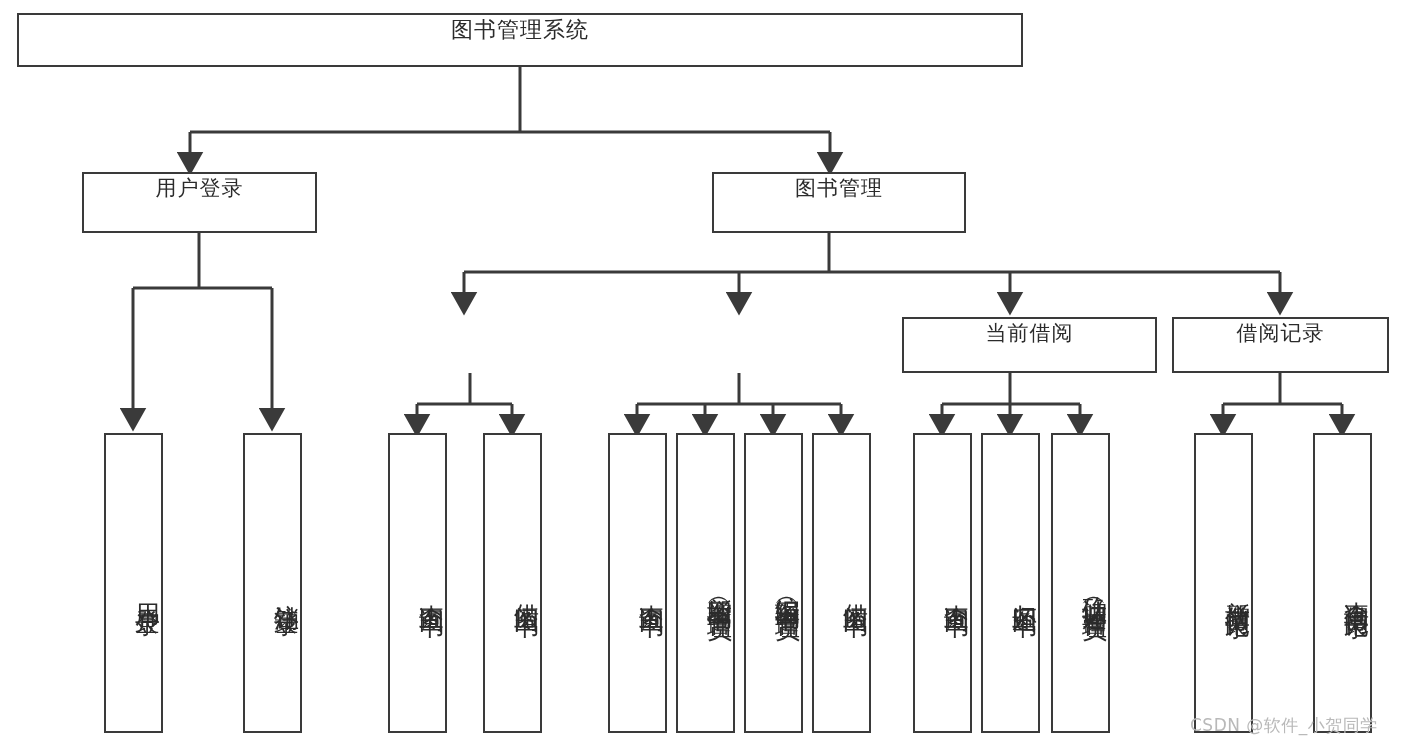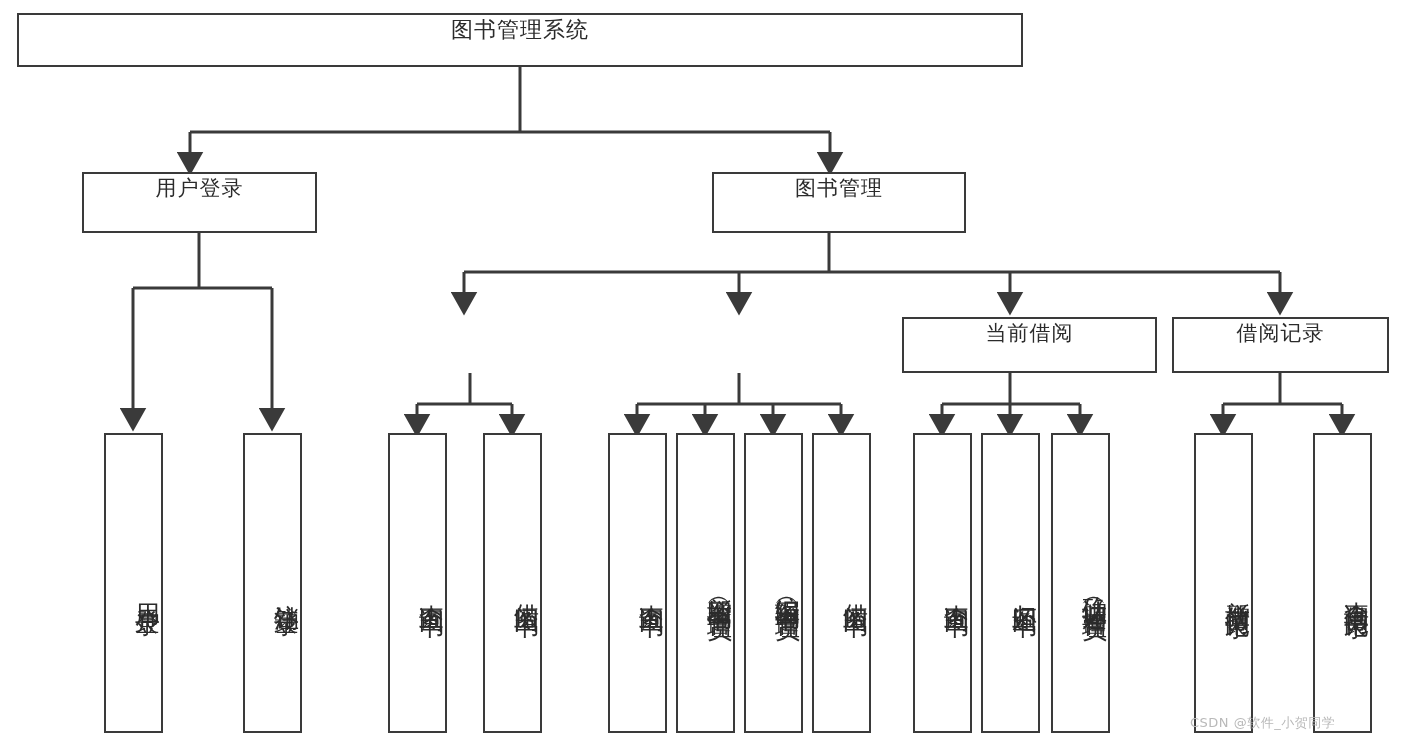--- a/index.html
+++ b/index.html
@@ -32,21 +32,21 @@
     line-height:1.12;
     letter-spacing:3px;
     padding-top:14px;
     align-items:flex-start;
     justify-content:center;
     white-space:nowrap;
   }
   .watermark{
     position:absolute;
     left:1190px;top:714px;
-    font-size:13px;
+    font-size:17px;
     color:#b9b9b9;
     letter-spacing:.5px;
     white-space:nowrap;
   }
 </style>
 </head>
 <body>
 
 <div id="stage">
 

